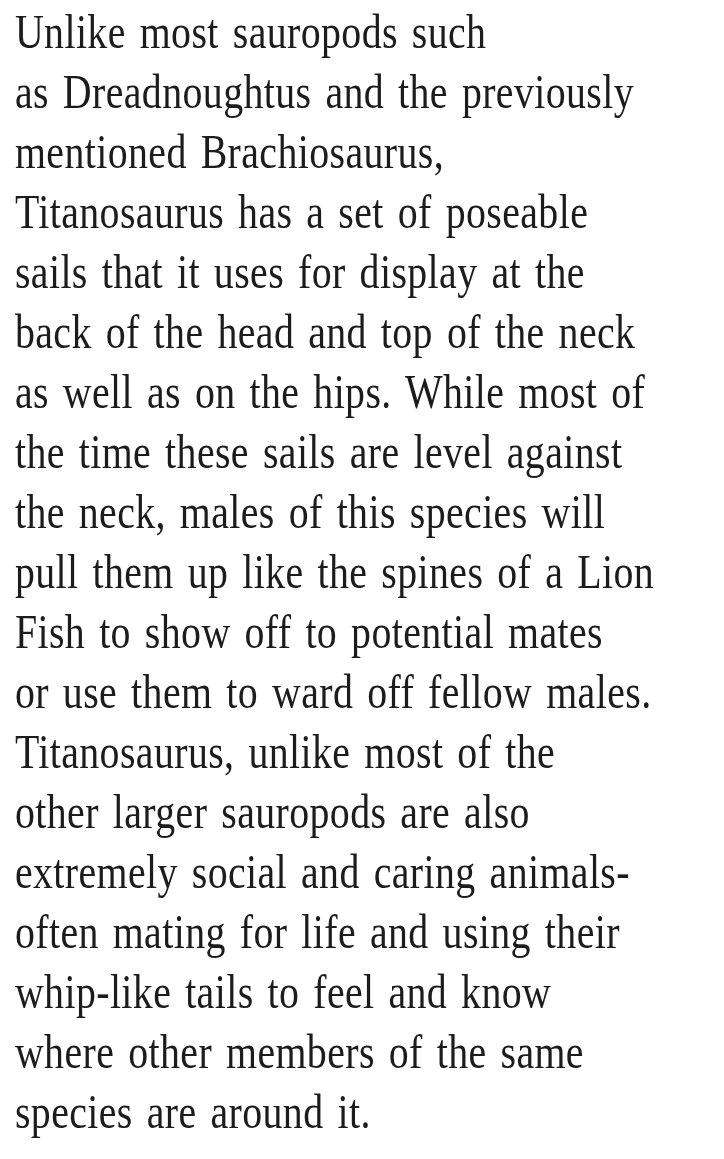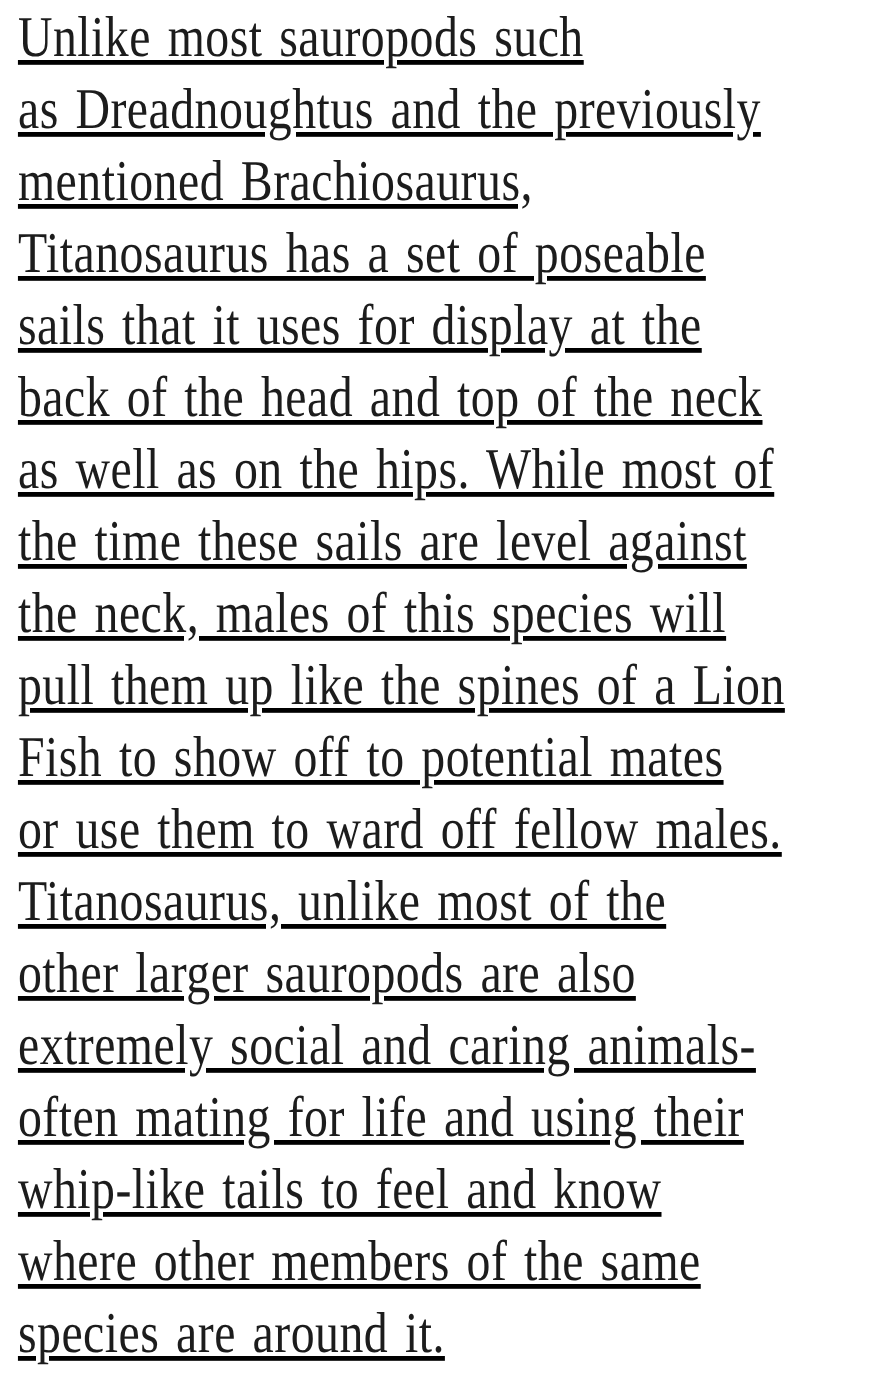--- a/index.html
+++ b/index.html
@@ -11,21 +11,20 @@
     width: 724px;
     height: 1159px;
     background: var(--bg-color);
     overflow: hidden;
   }
   .text-page {
     width: 664px;
     height: 1159px;
     background: var(--bg-color);
     padding: 2px 0 0 0;
-    text-decoration: underline;
   }
   .text-block {
     
     width: 872px;
     transform: scaleX(0.83);
     transform-origin: top left;
     padding-left: 18px;
     font-family: "Liberation Serif", "DejaVu Serif", serif;
     font-size: 48px;
     line-height: 60px;

